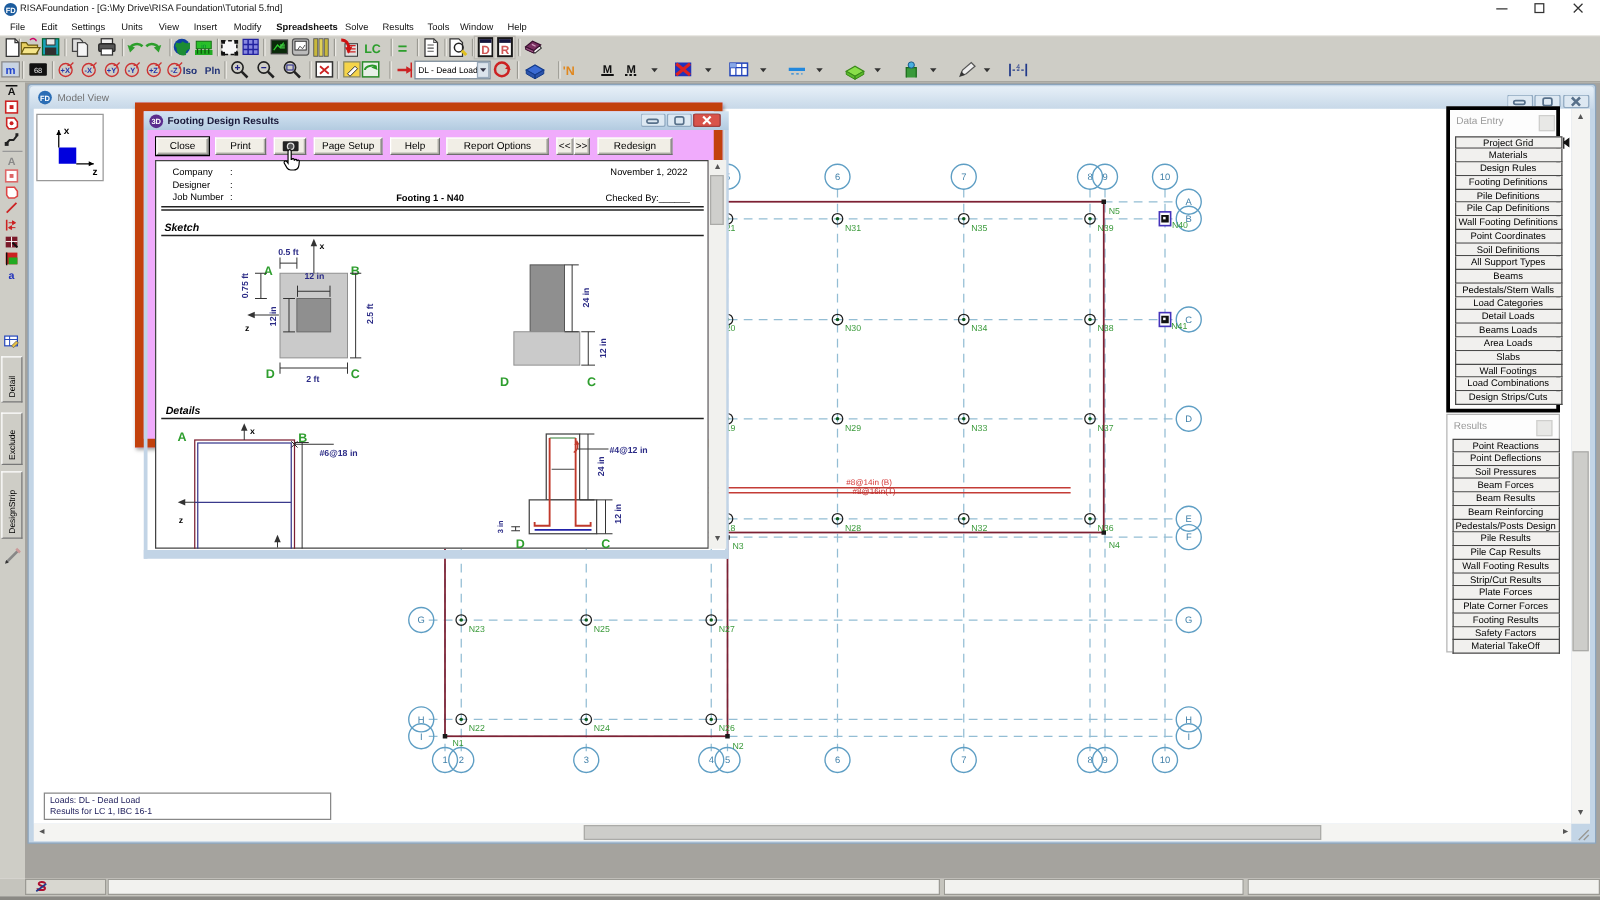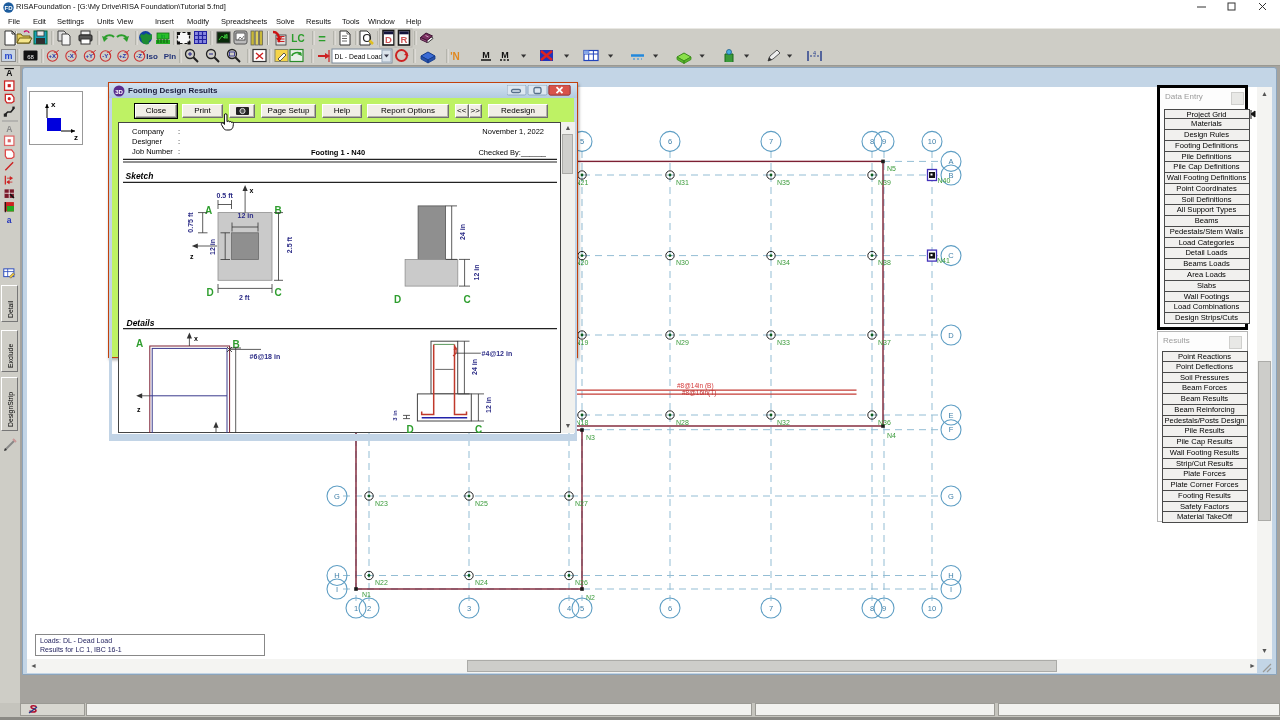--- a/index.html
+++ b/index.html
@@ -15,24 +15,24 @@
 #mdi{position:absolute;left:20px;top:66px;width:1260px;height:637px;background:#a5a39e;}
 #mv{position:absolute;left:22px;top:67px;width:1255px;height:608px;background:#c3d5e6;border:1px solid #8ba4bc;border-radius:3px 3px 0 0;}
 #mvtitle{position:absolute;left:1px;top:1px;width:1251px;height:18px;background:linear-gradient(#e7f0f8,#c7d8e8);border-radius:3px 3px 0 0;}
 #mvtext{position:absolute;left:22px;top:5px;font-size:8px;color:#707070;}
 #canvas{position:absolute;left:4px;top:19px;width:1230px;height:572px;background:#fff;overflow:hidden;}
 #vscroll{position:absolute;left:1234px;top:19px;width:15px;height:572px;background:#f4f4f2;}
 #hscroll{position:absolute;left:4px;top:591px;width:1230px;height:14px;background:#f4f4f2;}
 .sbarrow{position:absolute;font-size:7px;color:#555;}
 #loads{position:absolute;left:8px;top:547px;width:230px;height:22px;background:#fff;border:1px solid #888;font-size:7px;color:#23235f;padding:1px 0 0 4px;line-height:9px;}
 #axisbox{position:absolute;left:2px;top:4px;width:54px;height:54px;background:#fff;border:1px solid #999;}
-#dlg{position:absolute;left:108px;top:82px;width:470px;height:276px;background:#bef264;border:1px solid #c2410c;box-shadow:1px 2px 3px rgba(0,0,0,0.35);}
+#dlg{position:absolute;left:108px;top:82px;width:470px;height:276px;background:#f0abfc;border:7px solid #c2410c;box-shadow:1px 2px 3px rgba(0,0,0,0.35);}
 #dlgtitle{position:absolute;left:0;top:0;width:468px;height:15px;background:linear-gradient(#d3e3f2,#b3cbe0);}
 #dlgtext{position:absolute;left:19px;top:3px;font-size:8px;font-weight:bold;color:#1a1a3a;}
-.dbtn{position:absolute;top:21px;height:14px;background:#f1eee6;border:1px solid #fff;border-right-color:#6e6e6e;border-bottom-color:#6e6e6e;box-shadow:inset -1px -1px 0 #b4b2aa;font-size:8px;color:#000;text-align:center;line-height:12px;margin-left:16px;}
+.dbtn{position:absolute;top:21px;height:14px;background:#f1eee6;border:1px solid #fff;border-right-color:#6e6e6e;border-bottom-color:#6e6e6e;box-shadow:inset -1px -1px 0 #b4b2aa;font-size:8px;color:#000;text-align:center;line-height:12px;}
 #report{position:absolute;left:9px;top:39px;width:443px;height:311px;background:#fff;border:1px solid #444;}
 #repsb{position:absolute;left:452px;top:39px;width:14px;height:311px;background:#f1f1ee;}
 #dpanel{position:absolute;left:1157px;top:85px;width:91px;height:245px;background:#fdfdfd;border:3px solid #000000;}
 #rpanel{position:absolute;left:1157px;top:331px;width:91px;height:191px;background:#fdfdfd;border:1px solid #b5b5b5;}
 .phead{position:absolute;left:5px;top:4px;font-size:8px;color:#9a9a9a;}
 .pbtnbox{position:absolute;left:3.5px;width:86px;}
 .pbtn{height:10.77px;background:#f1f0ee;border:1px solid #4a4a4a;border-top:none;font-size:7.6px;color:#000;text-align:center;line-height:9.5px;overflow:hidden;white-space:nowrap;}
 .pbtn:first-child{border-top:1px solid #4a4a4a;}
 .psq{position:absolute;top:4px;left:71px;width:13px;height:13px;background:#e8e8e6;border:1px solid #cfcfcd;}
 #statusbar{position:absolute;left:0;top:703px;width:1280px;height:14px;background:#c5c4bd;}
@@ -53,24 +53,24 @@
    <path d="M7 7h9" stroke="#333" stroke-width="1"></path>
    <rect x="38" y="3" width="7" height="7" fill="none" stroke="#333" stroke-width="1"></rect>
    <path d="M69 3l7 7M76 3l-7 7" stroke="#333" stroke-width="1"></path>
   </svg>
 </div>
 <div id="menubar">
     <div class="menuitem" style="left: 8px;">File</div>
     <div class="menuitem" style="left: 33px;">Edit</div>
     <div class="menuitem" style="left: 57px;">Settings</div>
     <div class="menuitem" style="left: 97px;">Units</div>
-    <div class="menuitem" style="left: 117px;">View</div>
+    <div class="menuitem" style="left: 127px;">View</div>
     <div class="menuitem" style="left: 155px;">Insert</div>
     <div class="menuitem" style="left: 187px;">Modify</div>
-    <div class="menuitem" style="left: 221px;">Spreadsheets</div>
+    <div class="menuitem" style="left: 221px; font-weight: bold;">Spreadsheets</div>
     <div class="menuitem" style="left: 276px;">Solve</div>
     <div class="menuitem" style="left: 306px;">Results</div>
     <div class="menuitem" style="left: 342px;">Tools</div>
     <div class="menuitem" style="left: 368px;">Window</div>
     <div class="menuitem" style="left: 406px;">Help</div>
   </div>
 <div id="toolbars">
 <svg class="abs" style="left:0;top:0" width="1280" height="37" viewBox="0 0 1280 37" id="tbsvg">
       <line x1="0" y1="0.5" x2="1280" y2="0.5" stroke="#e9e8e3" stroke-width="1"></line>
       <line x1="15.5" y1="3" x2="15.5" y2="17" stroke="#9b9a93" stroke-width="1"></line>
@@ -424,20 +424,35 @@
       <span style="top:49px">DesignStrip</span>
     </div>
 <svg class="abs" style="left:2px;top:371px" width="16" height="16" viewBox="0 0 16 16">
       <path d="M3 13L13 3" stroke="#888" stroke-width="2"></path>
       <path d="M2 14l3-1-2-2z" fill="#333"></path>
       <path d="M11 2l3 3" stroke="#c99" stroke-width="2"></path>
     </svg>
 </div>
 <div id="mdi"></div>
 <div id="mv">
+  <div id="mvtitle">
+    <svg class="abs" style="left:6px;top:3px" width="12" height="12" viewBox="0 0 12 12">
+        <circle cx="6" cy="6" r="5.5" fill="#2a6db5"></circle>
+        <text x="6" y="8.5" font-size="6" fill="#fff" text-anchor="middle" font-weight="bold">FD</text>
+      </svg>
+    <div id="mvtext">Model View</div>
+    <svg class="abs" style="left:1182px;top:7px" width="68" height="11" viewBox="0 0 68 11">
+      <rect x="0" y="0" width="20" height="10" rx="1.5" fill="#dde8f2" stroke="#8fa8c0"></rect>
+      <rect x="22" y="0" width="20" height="10" rx="1.5" fill="#dde8f2" stroke="#8fa8c0"></rect>
+      <rect x="45" y="0" width="20" height="10" rx="1.5" fill="#dde8f2" stroke="#8fa8c0"></rect>
+      <rect x="5" y="4.5" width="9" height="3" rx="1.5" fill="none" stroke="#57708a" stroke-width="1.4"></rect>
+      <rect x="28.5" y="2.5" width="7" height="6" rx="1.5" fill="none" stroke="#57708a" stroke-width="1.4"></rect>
+      <path d="M51.5 2l6.5 6.5M58 2l-6.5 6.5" stroke="#57708a" stroke-width="2"></path>
+    </svg>
+  </div>
   <div id="canvas">
     <svg class="abs" style="left:0;top:0" width="1230" height="572" viewBox="26 86 1230 572" id="gridsvg">
         <line x1="355" y1="150" x2="355" y2="600" stroke="#93bdd4" stroke-width="1" stroke-dasharray="7 5"></line>
         <line x1="368" y1="150" x2="368" y2="600" stroke="#93bdd4" stroke-width="1" stroke-dasharray="7 5"></line>
         <line x1="468" y1="150" x2="468" y2="600" stroke="#93bdd4" stroke-width="1" stroke-dasharray="7 5"></line>
         <line x1="568" y1="150" x2="568" y2="600" stroke="#93bdd4" stroke-width="1" stroke-dasharray="7 5"></line>
         <line x1="581" y1="150" x2="581" y2="600" stroke="#93bdd4" stroke-width="1" stroke-dasharray="7 5"></line>
         <line x1="669" y1="150" x2="669" y2="600" stroke="#93bdd4" stroke-width="1" stroke-dasharray="7 5"></line>
         <line x1="770" y1="150" x2="770" y2="600" stroke="#93bdd4" stroke-width="1" stroke-dasharray="7 5"></line>
         <line x1="871" y1="150" x2="871" y2="600" stroke="#93bdd4" stroke-width="1" stroke-dasharray="7 5"></line>

